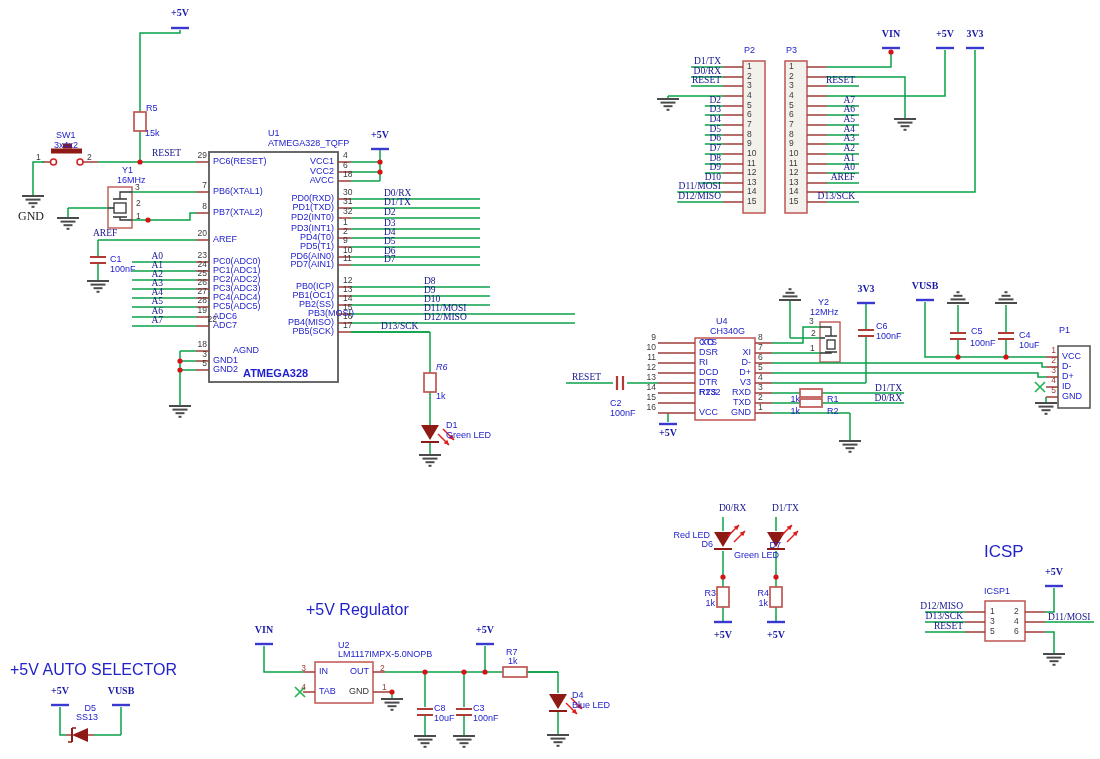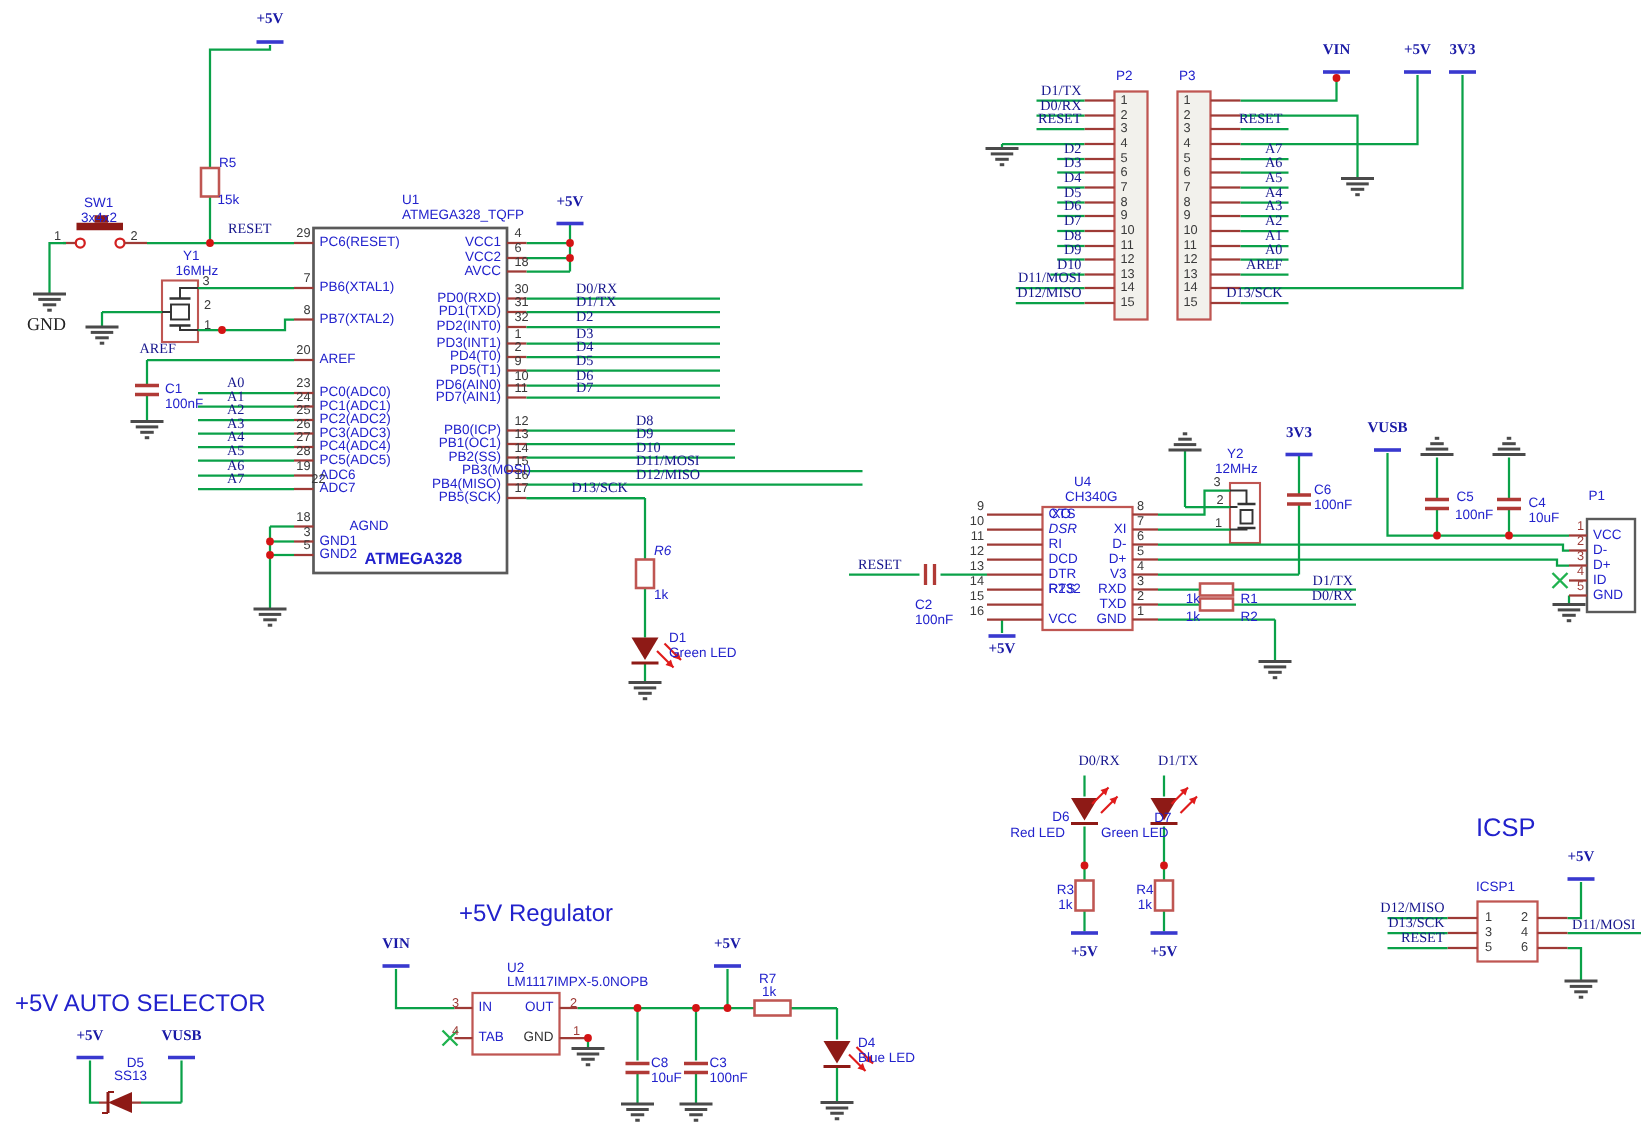--- a/index.html
+++ b/index.html
@@ -551,21 +551,21 @@
       <div class="pnum" style="left: 789px; top: 168px;">12</div>
       <div class="net" style="left: 855px; top: 163px; transform: translateX(-100%);">A0</div>
       <div class="pnum" style="left: 789px; top: 178px;">13</div>
       <div class="net" style="left: 855px; top: 173px; transform: translateX(-100%);">AREF</div>
       <div class="pnum" style="left: 789px; top: 187px;">14</div>
       <div class="pnum" style="left: 789px; top: 197px;">15</div>
       <div class="net" style="left: 855px; top: 192px; transform: translateX(-100%);">D13/SCK</div>
       <div class="pnum" style="left: 656px; top: 333px; transform: translateX(-100%);">9</div>
       <div class="pname" style="left: 699px; top: 338px;">CTS</div>
       <div class="pnum" style="left: 656px; top: 343px; transform: translateX(-100%);">10</div>
-      <div class="pname" style="left: 699px; top: 348px; font-style: italic;">DSR</div>
+      <div class="pname" style="left: 699px; top: 348px;">DSR</div>
       <div class="pnum" style="left: 656px; top: 353px; transform: translateX(-100%);">11</div>
       <div class="pname" style="left: 699px; top: 358px;">RI</div>
       <div class="pnum" style="left: 656px; top: 363px; transform: translateX(-100%);">12</div>
       <div class="pname" style="left: 699px; top: 368px;">DCD</div>
       <div class="pnum" style="left: 656px; top: 373px; transform: translateX(-100%);">13</div>
       <div class="pname" style="left: 699px; top: 378px;">DTR</div>
       <div class="pnum" style="left: 656px; top: 383px; transform: translateX(-100%);">14</div>
       <div class="pname" style="left: 699px; top: 388px;">RTS</div>
       <div class="pnum" style="left: 656px; top: 393px; transform: translateX(-100%);">15</div>
       <div class="pname" style="left: 699px; top: 388px;">R232</div>
@@ -683,21 +683,21 @@
       <div class="lbl" style="left: 434px; top: 714px;">10uF</div>
       <div class="lbl" style="left: 473px; top: 704px;">C3</div>
       <div class="lbl" style="left: 473px; top: 714px;">100nF</div>
       <div class="lbl" style="left: 506px; top: 648px;">R7</div>
       <div class="lbl" style="left: 508px; top: 657px;">1k</div>
       <div class="lbl" style="left: 572px; top: 691px;">D4</div>
       <div class="lbl" style="left: 572px; top: 701px;">Blue LED</div>
       <div class="lbl" style="left: 96px; top: 704px; transform: translateX(-100%);">D5</div>
       <div class="lbl" style="left: 98px; top: 713px; transform: translateX(-100%);">SS13</div>
       <div class="lbl" style="left: 713px; top: 540px; transform: translateX(-100%);">D6</div>
-      <div class="lbl" style="left: 710px; top: 551px; transform: translateX(-100%);">Red LED</div>
+      <div class="lbl" style="left: 710px; top: 531px; transform: translateX(-100%);">Red LED</div>
       <div class="lbl" style="left: 781px; top: 541px; transform: translateX(-100%);">D7</div>
       <div class="lbl" style="left: 779px; top: 551px; transform: translateX(-100%);">Green LED</div>
       <div class="net" style="left: 719px; top: 504px;">D0/RX</div>
       <div class="net" style="left: 772px; top: 504px;">D1/TX</div>
       <div class="lbl" style="left: 716px; top: 589px; transform: translateX(-100%);">R3</div>
       <div class="lbl" style="left: 715px; top: 599px; transform: translateX(-100%);">1k</div>
       <div class="lbl" style="left: 769px; top: 589px; transform: translateX(-100%);">R4</div>
       <div class="lbl" style="left: 768px; top: 599px; transform: translateX(-100%);">1k</div>
       <div class="lbl" style="left: 984px; top: 587px;">ICSP1</div>
     </div>

